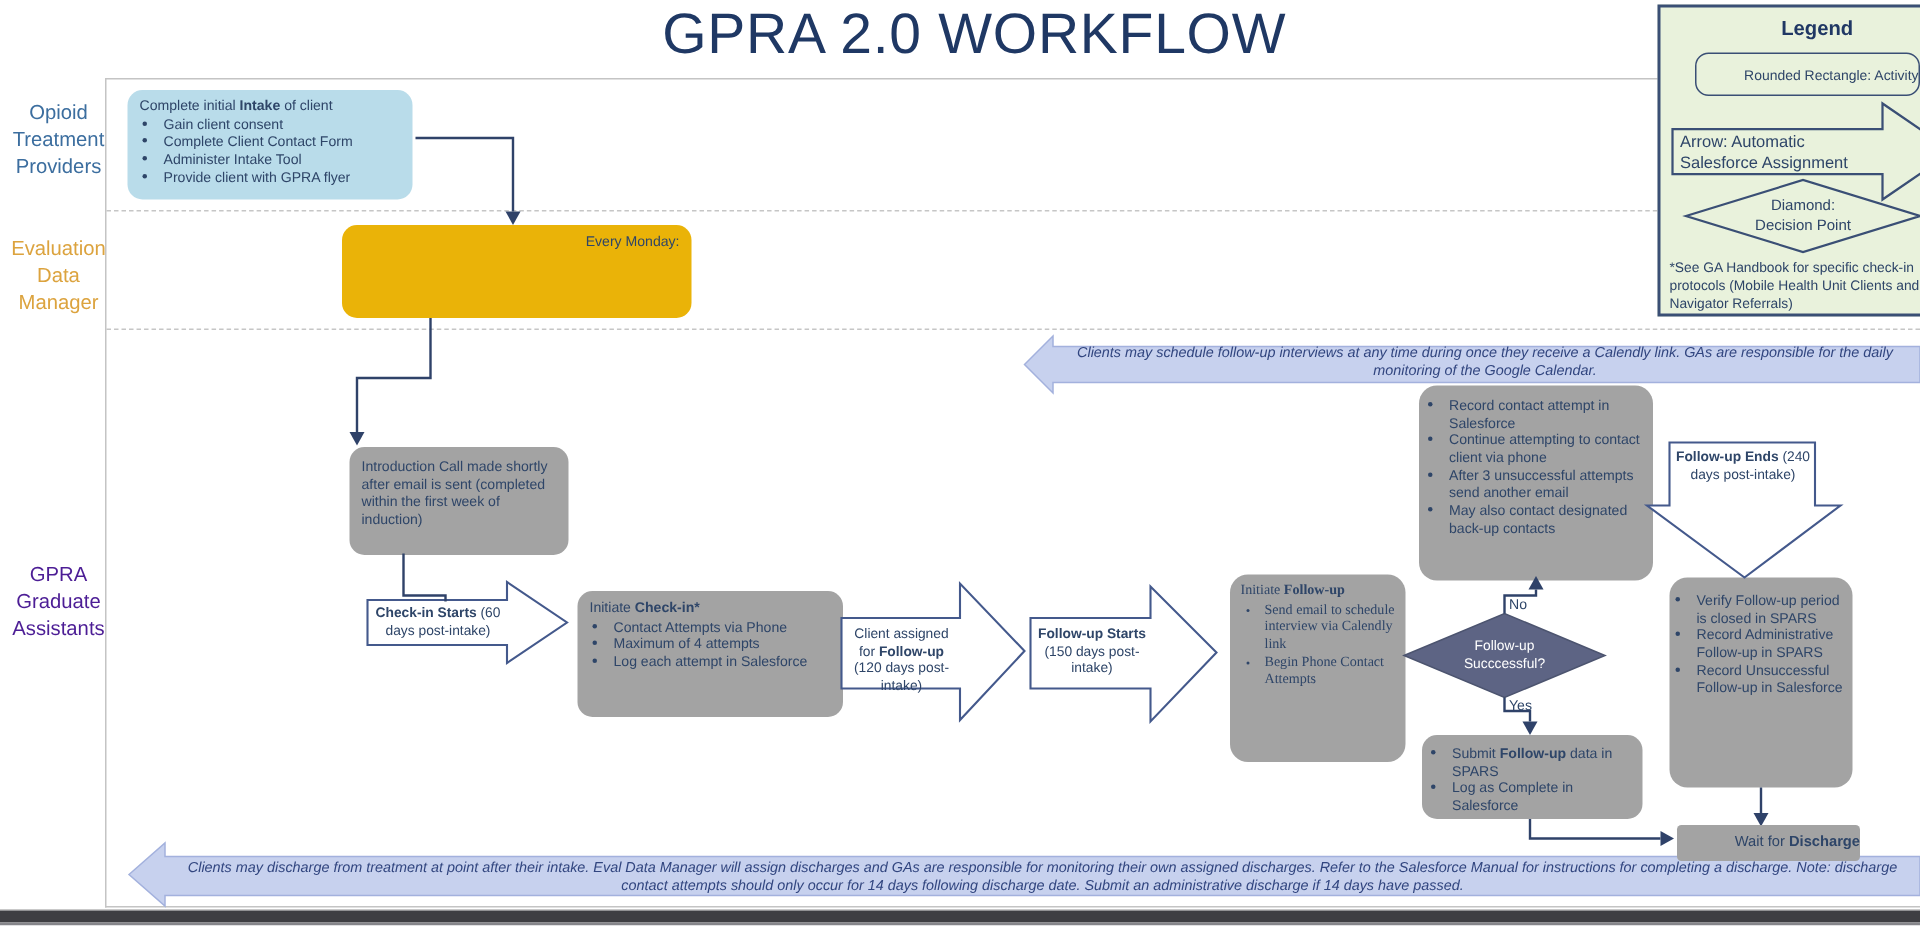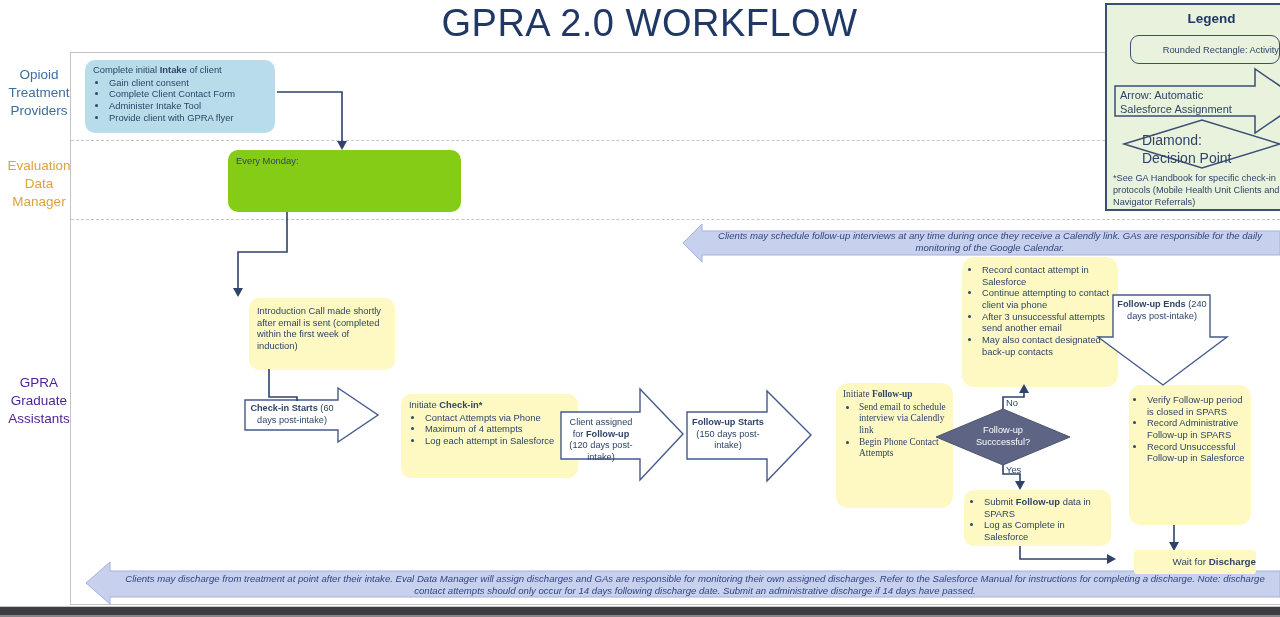--- a/index.html
+++ b/index.html
@@ -8,40 +8,40 @@
   .abs{position:absolute;}
   
   .title{left:0;right:0;top:2px;text-align:center;font-size:38px;color:#1f3864;letter-spacing:.5px;z-index:2;margin-left:19px;}
   
   .frame{left:70px;top:52px;width:1210px;height:551px;border-left:1px solid #c4c4c4;
          border-top:1px solid #c4c4c4;border-bottom:1px solid #c4c4c4;z-index:0;}
   .dash{left:71px;width:1209px;border-top:1px dashed #c6c6c6;height:0;z-index:0;}
   .lane{left:0;width:78px;text-align:center;font-size:13.5px;line-height:1.35;z-index:2;}
   
   .box{border-radius:10px;font-size:9.4px;line-height:1.24;color:#2e4568;z-index:2;box-sizing:border-box;}
-  .gray{background:#fef9c3;margin-left:16px;}
+  .gray{background:#a3a3a3;}
   .blue{background:#b9dcea;}
-  .cream{background:#84cc16;}
+  .cream{background:#eab308;text-align:right;}
   .box ul{margin:1px 0 0 0;padding-left:15px;}
   .box li{margin:0;padding-left:1px;}
   .ctr{display:flex;align-items:center;justify-content:flex-end;text-align:center;}
   b{font-weight:bold;}
   
   svg.layer{left:0;top:0;z-index:3;pointer-events:none;}
   svg.banners{z-index:1;}
   .arrowtext{z-index:4;text-align:center;font-size:9.2px;line-height:1.25;color:#2e4568;}
   .bannertext{z-index:4;text-align:center;font-style:italic;font-size:9.6px;line-height:1.3;color:#31457f;}
   .lbl{z-index:4;font-size:9.4px;color:#2e4568;}
   
   .legend{left:1105px;top:3px;width:213px;height:208px;background:#e9f2dc;border:2px solid #3a4f75;z-index:5;box-sizing:border-box;}
   .legend .ltitle{left:0;width:209px;top:6px;text-align:center;font-size:13.5px;font-weight:bold;color:#203864;}
   .legend .lrect{left:23px;top:30px;width:150px;height:29px;border:1.5px solid #3a4f75;border-radius:9px;
                  font-size:9.3px;box-sizing:border-box;}
   .legend .larrowtext{left:13px;top:84px;width:135px;font-size:11px;line-height:1.25;text-align:left;}
-  .legend .ldiamondtext{left:35px;top:127px;width:120px;text-align:left;font-size:14px;line-height:1.25;}
+  .legend .ldiamondtext{left:35px;top:127px;width:120px;text-align:center;font-size:10px;line-height:1.25;}
   .legend .lfoot{left:6px;top:168px;width:200px;font-size:9.2px;line-height:1.28;}
   
   .barA{left:0;top:606px;width:1280px;height:1px;background:#c9c9c9;z-index:6;}
   .barB{left:0;top:607px;width:1280px;height:8px;background:#3e3e42;z-index:6;}
   .barC{left:0;top:615px;width:1280px;height:2px;background:#85858a;z-index:6;}
 </style>
 </head>
 <body>
 
 <svg class="abs layer banners" width="1280" height="617">

